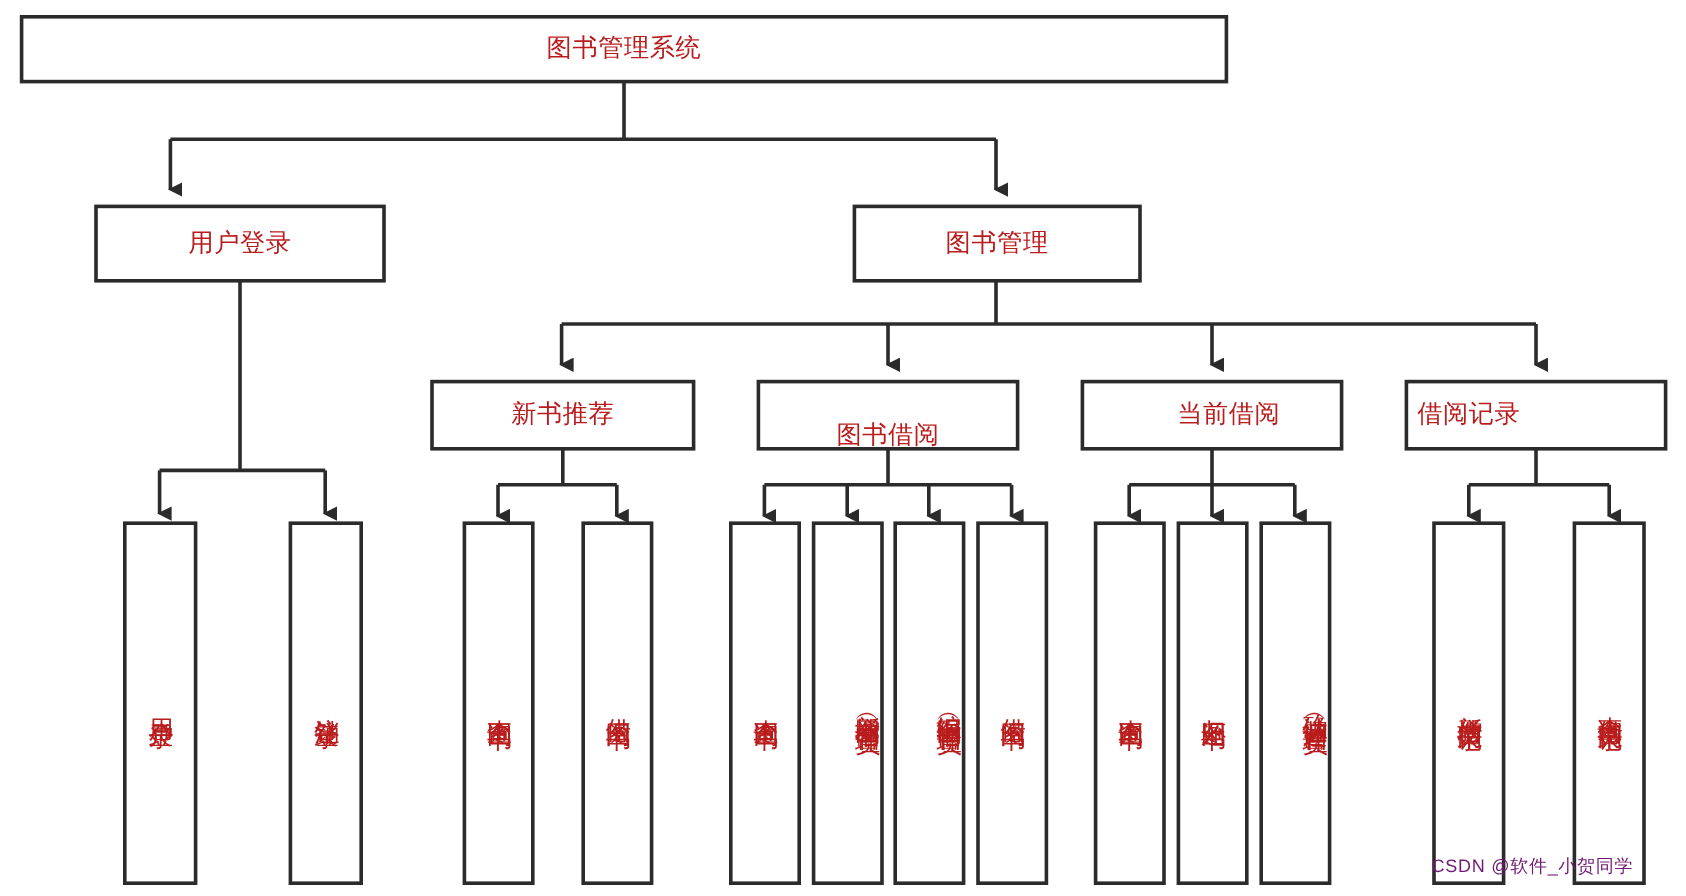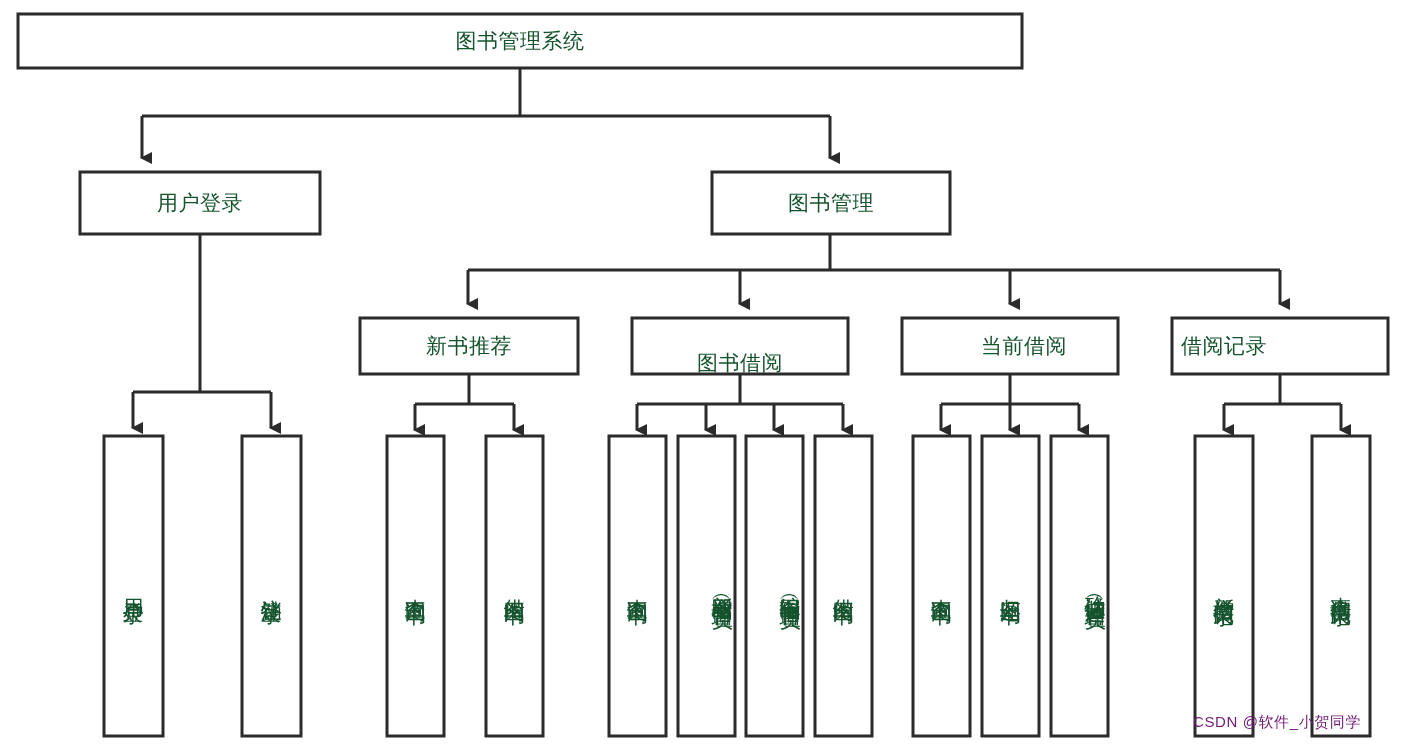--- a/index.html
+++ b/index.html
@@ -25,21 +25,21 @@
     width: 1405px;
     height: 747px;
   }
   .node-label {
     position: absolute;
     display: flex;
     align-items: center;
     justify-content: center;
     font-size: 21px;
     line-height: 1.18;
-    color: #14532d;
+    color: #b91c1c;
     letter-spacing: 0.5px;
     pointer-events: none;
     text-align: center;
   }
   .node-label.vertical {
     writing-mode: vertical-rl;
     text-orientation: upright;
     font-size: 21px;
     line-height: 1.22;
     letter-spacing: 2px;

